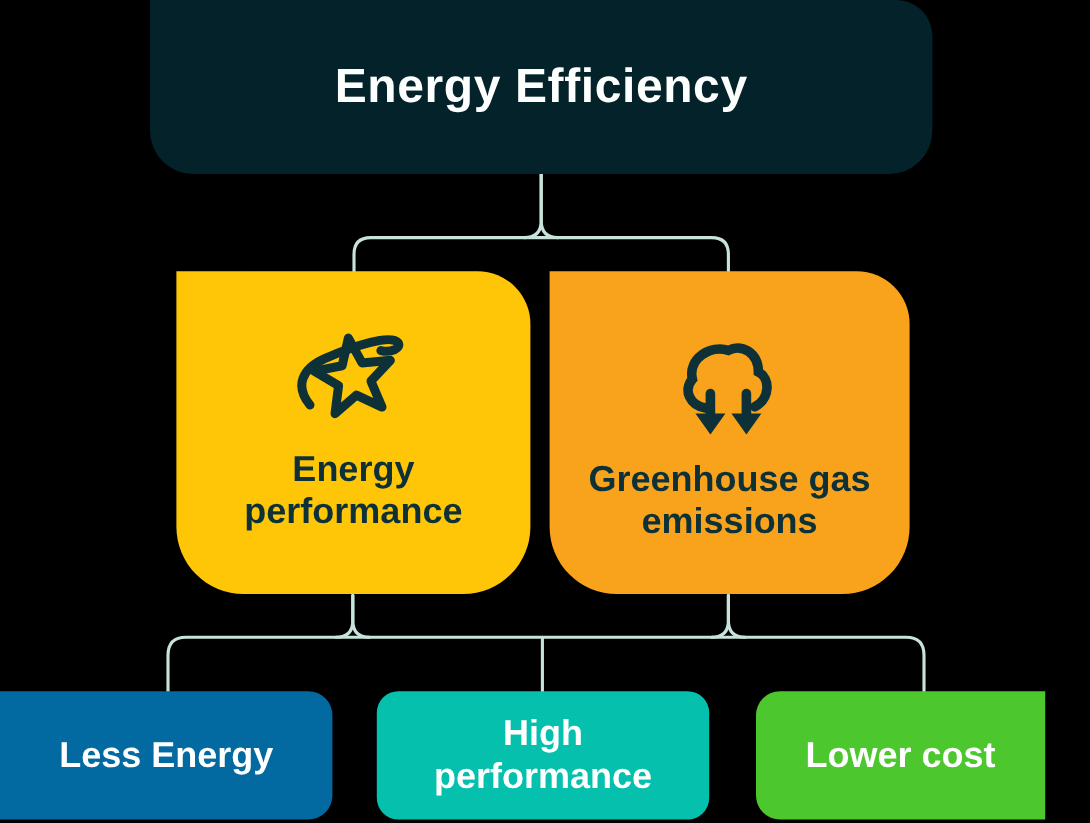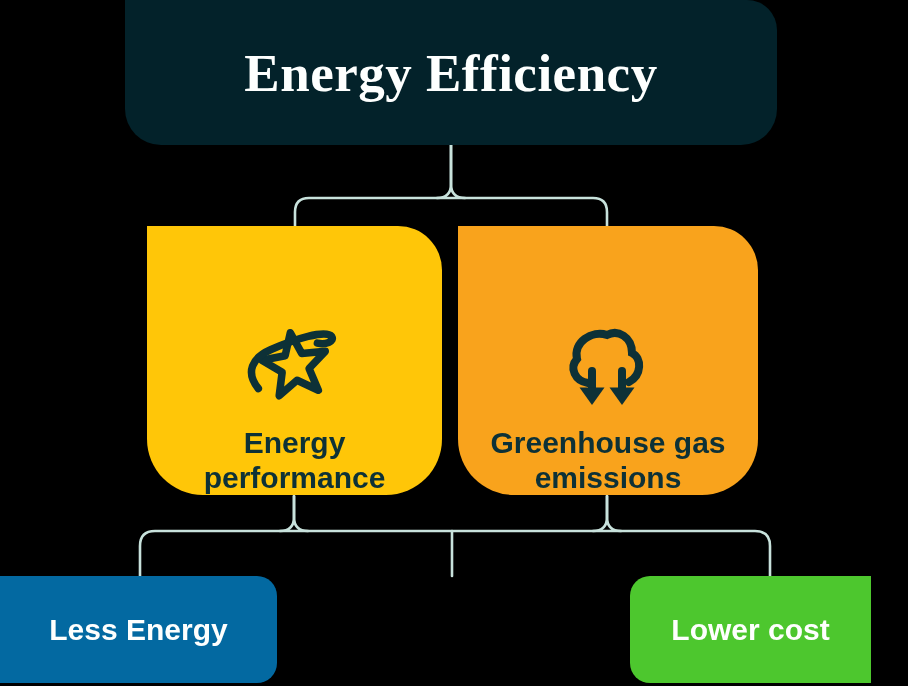--- a/index.html
+++ b/index.html
@@ -7,23 +7,23 @@
     position:relative;width:908px;height:686px;background:#000000;
     overflow:hidden;font-family:"Liberation Sans",sans-serif;
   }
   .node{position:absolute;box-sizing:border-box;display:flex;flex-direction:column;
     align-items:center;justify-content:center;text-align:center;}
   
   .root-box{
     left:125px;top:0;width:652px;height:145px;
     background:#03222A;border-radius:0 30px 36px 36px;
   }
-  .root-box .label{color:#FDFFFE;font-size:53px;font-weight:700;letter-spacing:.5px;font-family:Liberation Serif, serif;}
+  .root-box .label{color:#FDFFFE;font-size:40px;font-weight:700;letter-spacing:.5px;}
   
-  .branch{top:226px;height:269px;justify-content:flex-end;}
+  .branch{top:226px;height:269px;justify-content:flex-start;}
   .branch-energy{left:147px;width:295px;background:#FFC608;border-radius:0 44px 56px 56px;padding-top:32px;}
   .branch-ghg{left:458px;width:300px;background:#F9A31C;border-radius:0 44px 56px 56px;padding-top:50px;}
   .branch .label{
     color:#0D3137;font-size:30px;font-weight:700;line-height:1.17;max-width:250px;margin-top:10px;
   }
   .branch-energy .icon-wrap{height:106px;display:flex;align-items:center;}
   .branch-ghg .icon-wrap{height:96px;display:flex;align-items:center;}
   
   .outcome{top:576px;height:107px;}
   .outcome .label{color:#FEFFFE;font-size:30px;font-weight:700;line-height:1.17;max-width:230px;}
@@ -85,18 +85,21 @@
         </g>
       </svg>
     </div>
     <div class="label">Greenhouse gas emissions</div>
   </div>
 
   <div class="node outcome outcome-less">
     <div class="label">Less Energy</div>
   </div>
 
+  <div class="node outcome outcome-high">
+    <div class="label">High performance</div>
+  </div>
 
   <div class="node outcome outcome-lower">
     <div class="label">Lower cost</div>
   </div>
 
 </div>
 
 </body></html>

